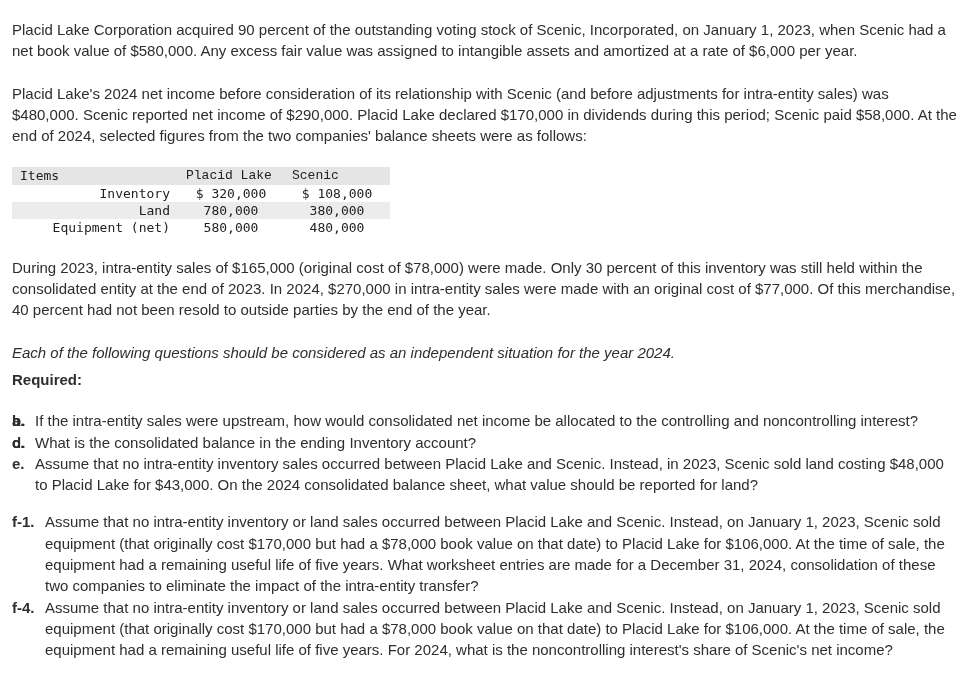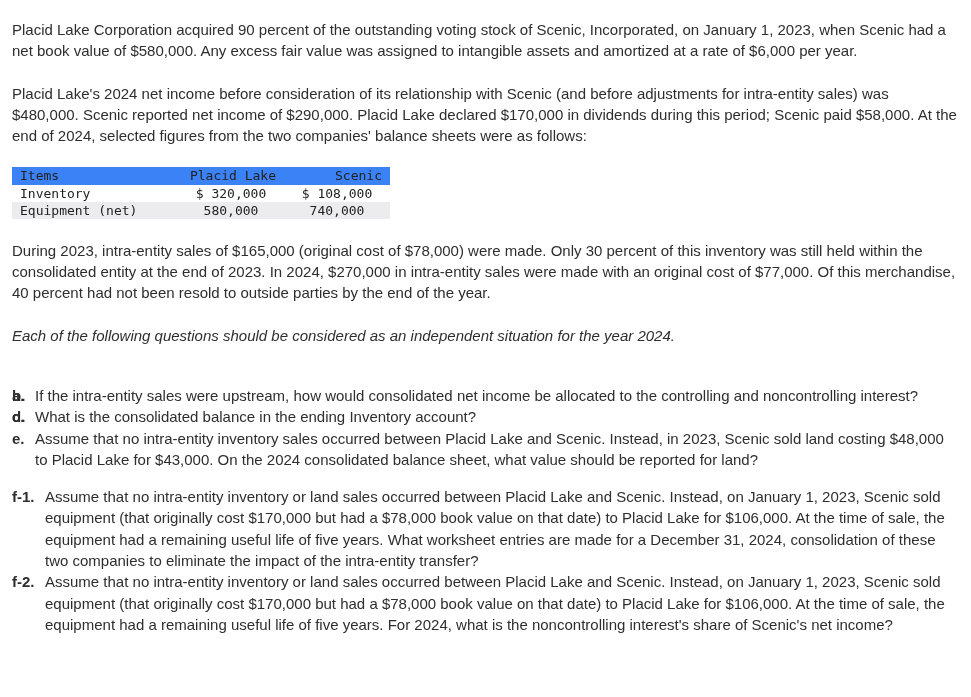--- a/index.html
+++ b/index.html
@@ -17,45 +17,45 @@
     line-height: 1.42;
     color: #2e2e2e;
     overflow: hidden;
   }
   .para {
     margin: 0 0 21px 0;
     max-width: 945px;
   }
   .note {
     font-style: italic;
-    margin: 0 0 39px 0;
+    margin: 0 0 6px 0;
   }
   .required {
     font-weight: bold;
     margin: 0 0 20px 0;
   }
   
   .bs-table {
     border-collapse: collapse;
     font-family: "DejaVu Sans Mono", "Liberation Mono", monospace;
     font-size: 13px;
     line-height: 1.16;
     margin: 0 0 21px 0;
     color: #222;
   }
   .bs-table th, .bs-table td {
     padding: 1px 8px;
     white-space: nowrap;
   }
-  .bs-table thead tr { background: #3b82f6; padding-left: 40px; }
+  .bs-table thead tr { background: #e5e5e5; padding-left: 40px; }
   .bs-table tbody tr:nth-child(even) { background: #ececee; }
   .bs-table th { font-weight: normal; }
   .bs-table th.col-item { text-align: left;  min-width: 150px; }
-  .bs-table th.col-num  { text-align: right; }
-  .bs-table td.col-item { text-align: left; }
+  .bs-table th.col-num  { text-align: left; font-family: Liberation Mono, monospace; }
+  .bs-table td.col-item { text-align: right; }
   .bs-table td.col-num  { text-align: center; min-width: 90px; }
   
   .qlist { margin: 0; max-width: 948px; }
   .q {
     position: relative;
     padding-left: 23px;
     margin: 0;
   }
   .q .lbl {
     position: absolute;
@@ -83,31 +83,37 @@
         <th class="col-num">Scenic</th>
       </tr>
     </thead>
     <tbody>
       <tr>
         <td class="col-item">Inventory</td>
         <td class="col-num">$ 320,000</td>
         <td class="col-num">$ 108,000</td>
       </tr>
       <tr>
+        <td class="col-item">Land</td>
+        <td class="col-num">780,000</td>
+        <td class="col-num">380,000</td>
+      </tr>
+      <tr>
         <td class="col-item">Equipment (net)</td>
         <td class="col-num">580,000</td>
-        <td class="col-num">740,000</td>
+        <td class="col-num">480,000</td>
       </tr>
     </tbody>
   </table>
 
   <p class="para">During 2023, intra-entity sales of $165,000 (original cost of $78,000) were made. Only 30 percent of this inventory was still held within the consolidated entity at the end of 2023. In 2024, $270,000 in intra-entity sales were made with an original cost of $77,000. Of this merchandise, 40 percent had not been resold to outside parties by the end of the year.</p>
 
   <p class="note">Each of the following questions should be considered as an independent situation for the year 2024.</p>
 
+  <p class="required">Required:</p>
 
   <div class="qlist">
 
     <div class="q">
       <span class="lbl">a.</span>
     </div>
 
     <div class="q">
       <span class="lbl">b.</span>
       <span>If the intra-entity sales were upstream, how would consolidated net income be allocated to the controlling and noncontrolling interest?</span>
@@ -126,19 +132,19 @@
       <span class="lbl">e.</span>
       <span>Assume that no intra-entity inventory sales occurred between Placid Lake and Scenic. Instead, in 2023, Scenic sold land costing $48,000 to Placid Lake for $43,000. On the 2024 consolidated balance sheet, what value should be reported for land?</span>
     </div>
 
     <div class="q qf gap-before">
       <span class="lbl">f-1.</span>
       <span>Assume that no intra-entity inventory or land sales occurred between Placid Lake and Scenic. Instead, on January 1, 2023, Scenic sold equipment (that originally cost $170,000 but had a $78,000 book value on that date) to Placid Lake for $106,000. At the time of sale, the equipment had a remaining useful life of five years. What worksheet entries are made for a December 31, 2024, consolidation of these two companies to eliminate the impact of the intra-entity transfer?</span>
     </div>
 
     <div class="q qf">
-      <span class="lbl">f-2.</span>
+      <span class="lbl">f-4.</span>
       <span>Assume that no intra-entity inventory or land sales occurred between Placid Lake and Scenic. Instead, on January 1, 2023, Scenic sold equipment (that originally cost $170,000 but had a $78,000 book value on that date) to Placid Lake for $106,000. At the time of sale, the equipment had a remaining useful life of five years. For 2024, what is the noncontrolling interest's share of Scenic's net income?</span>
     </div>
 
   </div>
 
 </div>
 
 </body></html>

